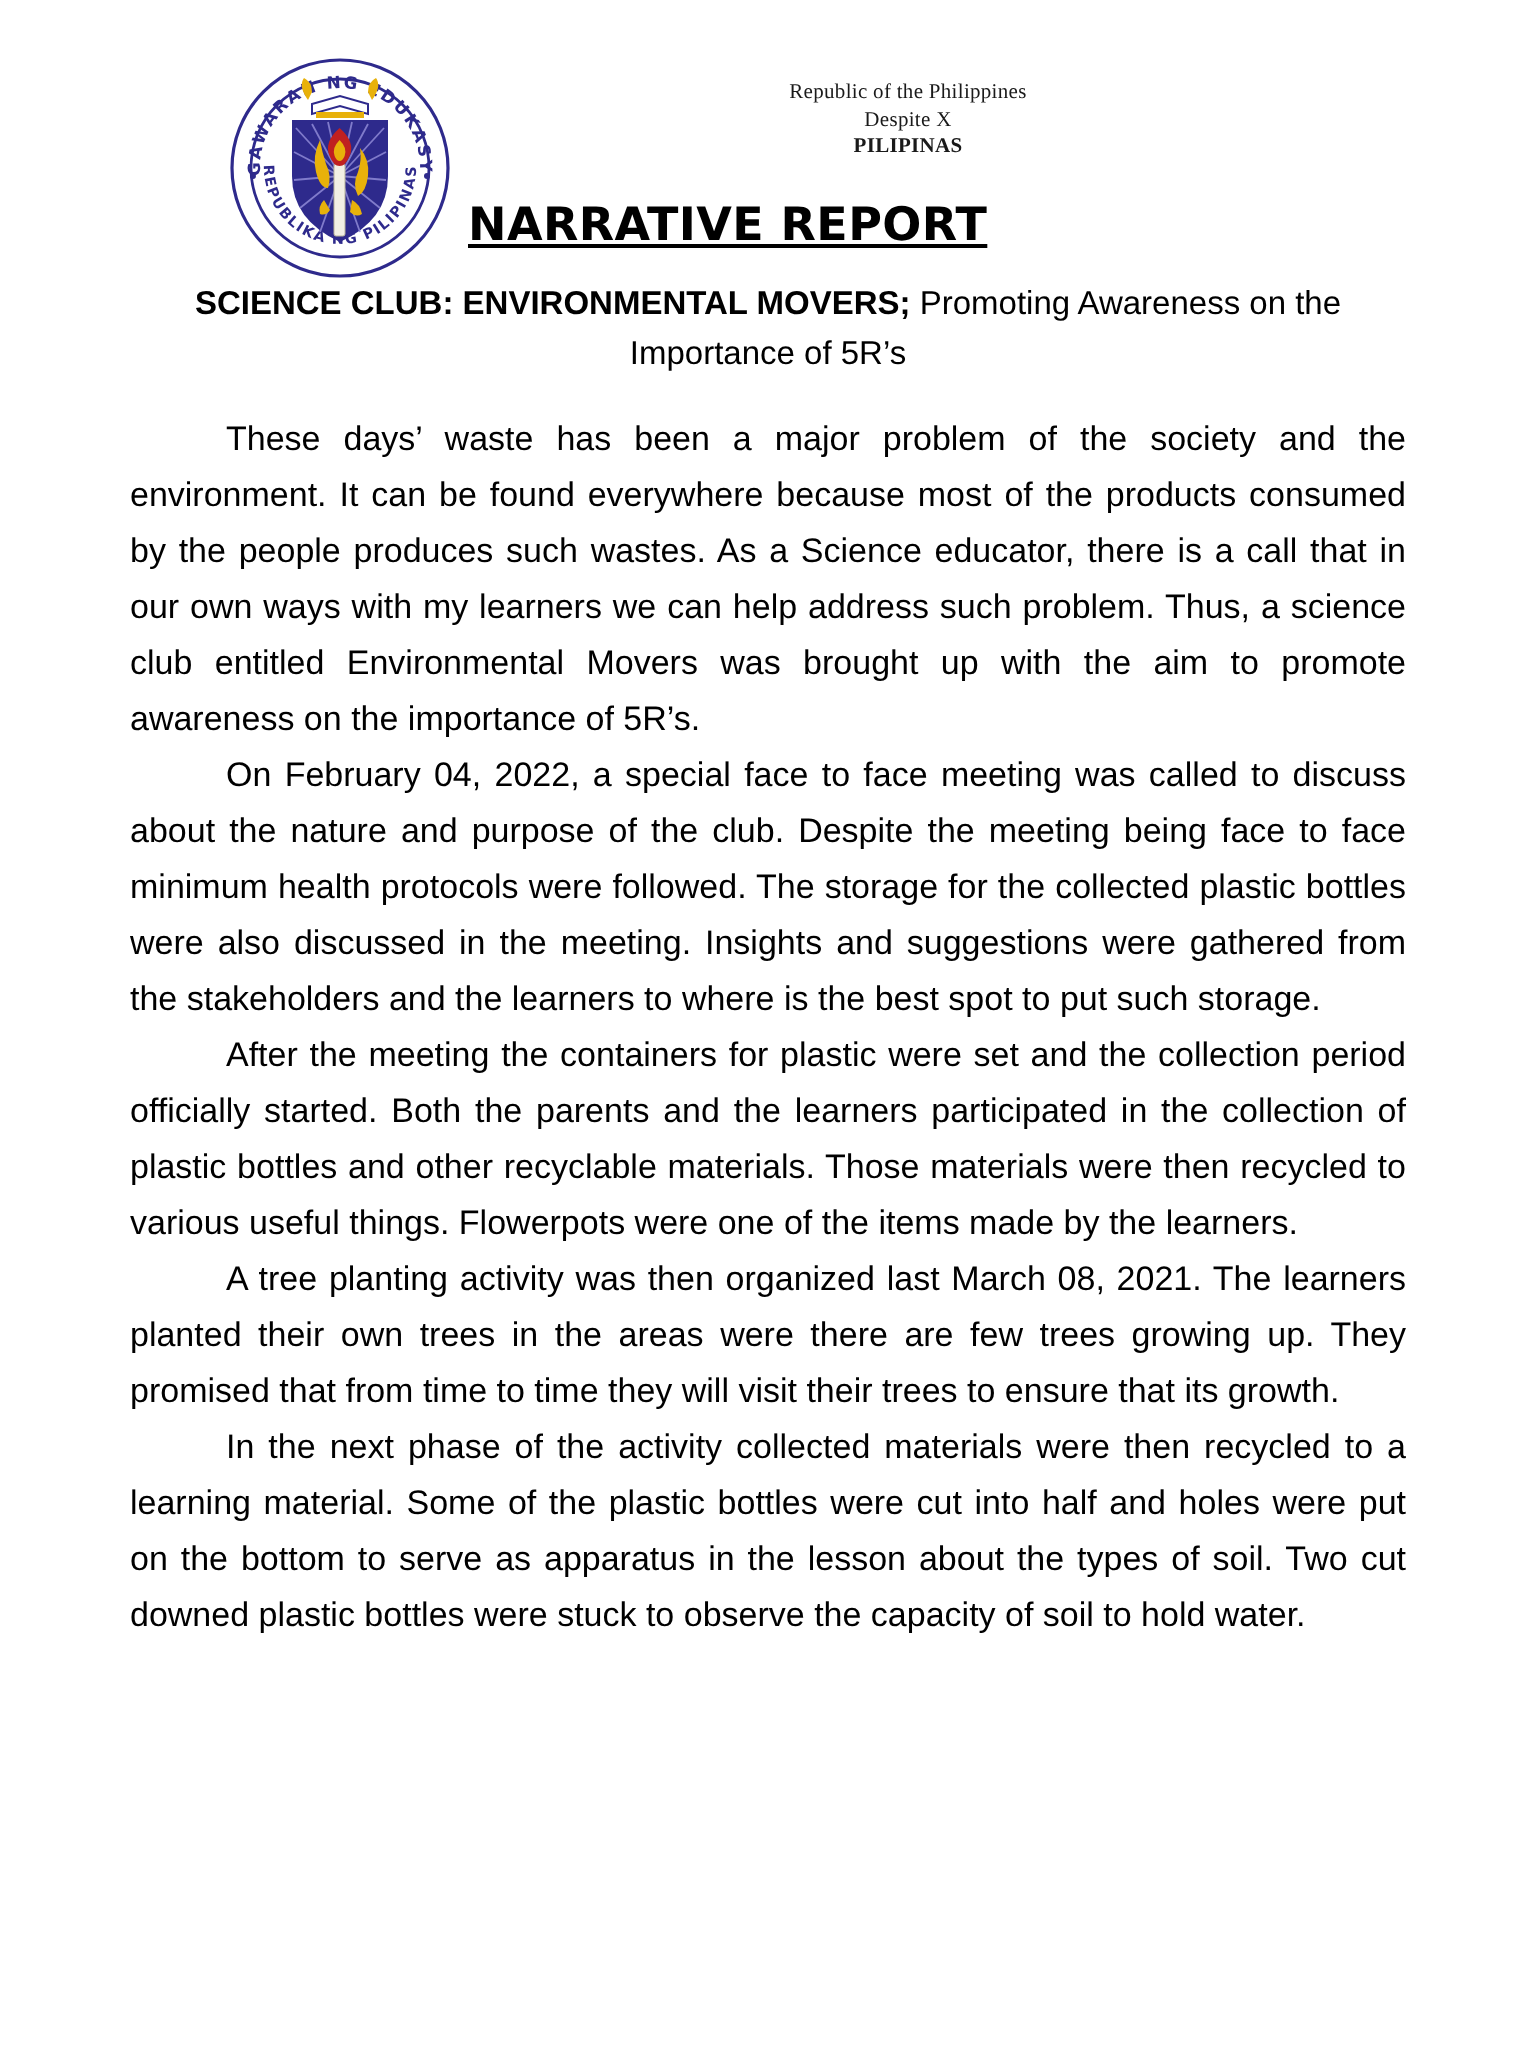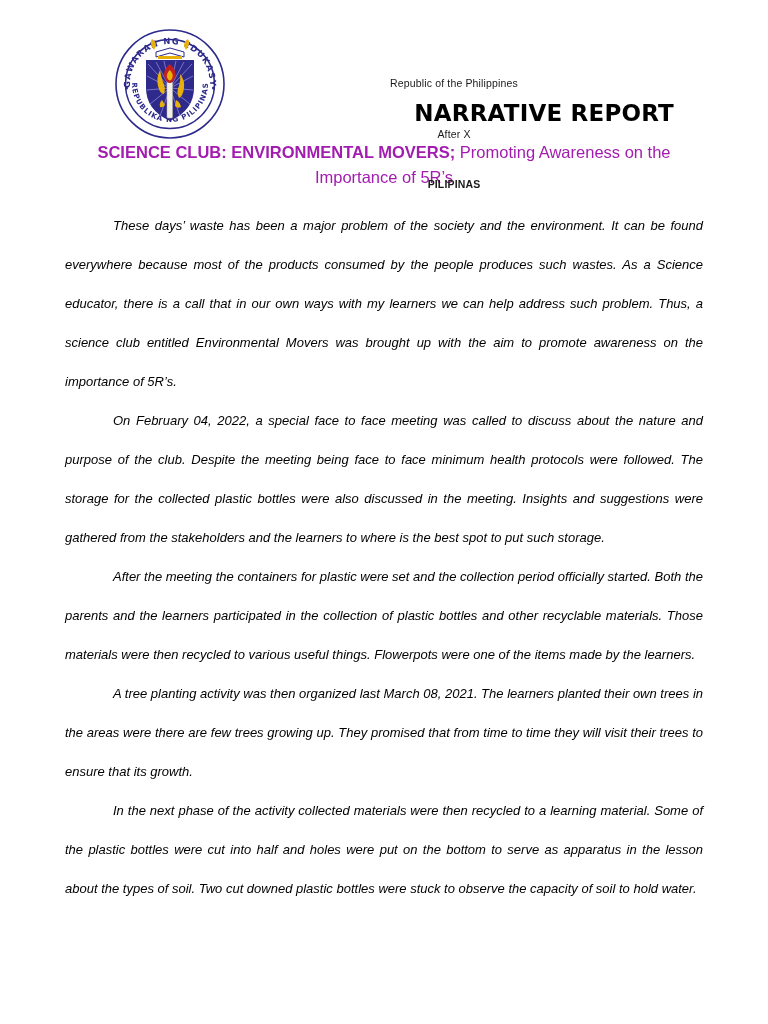--- a/index.html
+++ b/index.html
@@ -37,71 +37,70 @@
 
   .agency-block {
     position: absolute;
     left: 234px;
     top: 40px;
     width: 440px;
     text-align: center;
     line-height: 13.5px;
   }
   .agency-line {
-    font-family: Liberation Sans, sans-serif;
+    font-family: Liberation Serif, serif;
     font-size: 10.5px;
     color: #1a1a1a;
     letter-spacing: 0.15px;
-    margin-top: 37px;
   }
   .agency-line.bold { font-weight: bold; }
 
   .doc-title {
     position: absolute;
     left: 234px;
     top: 100px;
     width: 440px;
-    text-align: right;
+    text-align: left;
     font-family: "DejaVu Sans", sans-serif;
     font-size: 23px;
     font-weight: bold;
     letter-spacing: 0.2px;
     color: #000;
+    text-decoration: underline;
   }
 
   
   .subtitle {
     margin: 0 auto;
     padding: 0;
     width: 638px;
     text-align: center;
     font-family: "Liberation Sans", sans-serif;
     font-size: 16.5px;
     line-height: 25px;
-    color: #a21caf;
+    color: #000000;
   }
   .subtitle .bold { font-weight: bold; }
 
   
   .body-copy {
     margin: 0 auto;
     width: 638px;
     padding-top: 16px;
   }
   .para {
     margin: 0 0 0 0;
     text-align: justify;
     text-justify: inter-word;
     text-indent: 48px;
     font-family: "Liberation Sans", sans-serif;
-    font-size: 13px;
-    line-height: 39px;
+    font-size: 17px;
+    line-height: 28px;
     color: #000;
     hyphens: none;
-    font-style: italic;
   }
 </style>
 </head>
 <body>
 
 <div class="page">
 
   <div class="letterhead">
 
     <div class="seal">
@@ -157,21 +156,21 @@
 
         <path d="M 48,44 q -4,8 -2,16 q 2,8 6,8 q 2,-6 -1,-12 q -2,-6 -3,-12 z" fill="#e8b10a"></path>
         <path d="M 68,48 q 5,6 4,14 q -1,8 -5,10 q -3,-6 0,-12 q 2,-6 1,-12 z" fill="#e8b10a"></path>
         <path d="M 64,74 q 4,2 5,7 q -3,2 -6,-1 z" fill="#e8b10a"></path>
         <path d="M 50,74 q -3,3 -2,7 q 3,1 5,-2 z" fill="#e8b10a"></path>
       </svg>
     </div>
 
     <div class="agency-block">
       <div class="agency-line">Republic of the Philippines</div>
-      <div class="agency-line">After X</div>
+      <div class="agency-line">Despite X</div>
       <div class="agency-line bold">PILIPINAS</div>
     </div>
 
     <div class="doc-title">NARRATIVE REPORT</div>
   </div>
 
   <p class="subtitle"><span class="bold">SCIENCE CLUB: ENVIRONMENTAL MOVERS;</span><span> Promoting Awareness on the Importance of 5R’s</span></p>
 
   <div class="body-copy">
     <p class="para">These days’ waste has been a major problem of the society and the environment. It can be found everywhere because most of the products consumed by the people produces such wastes.  As a Science educator, there is a call that in our own ways with my learners we can help address such problem.  Thus, a science club entitled Environmental Movers was brought up with the aim to promote awareness on the importance of 5R’s.</p>

